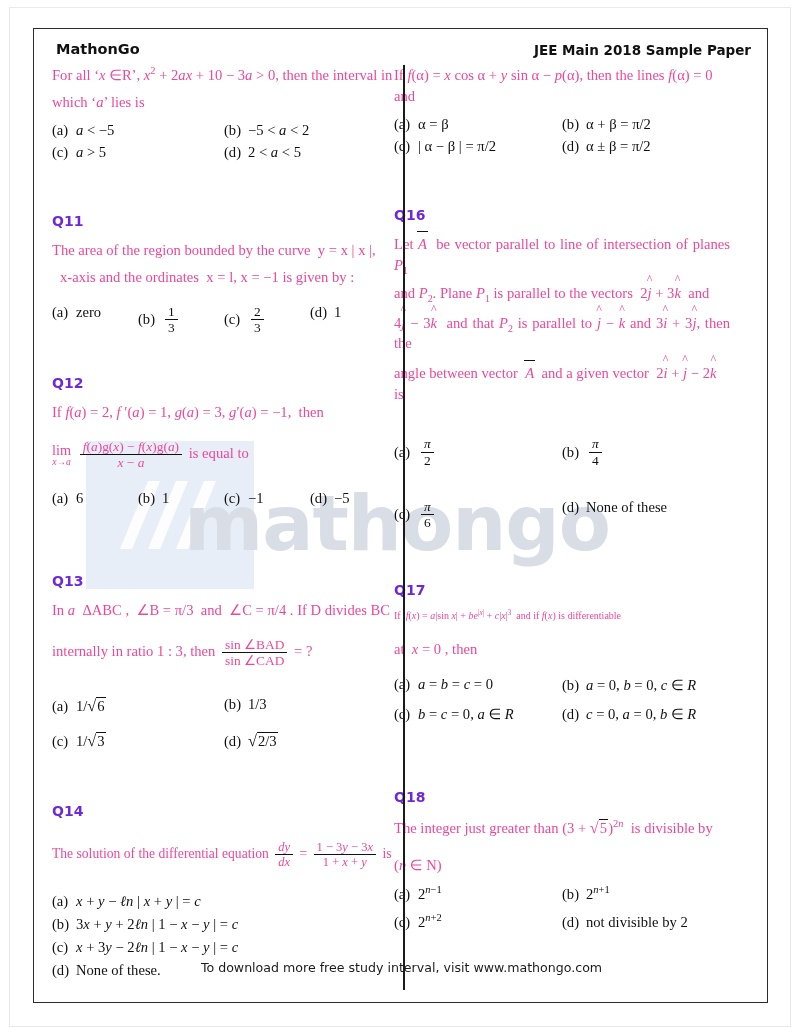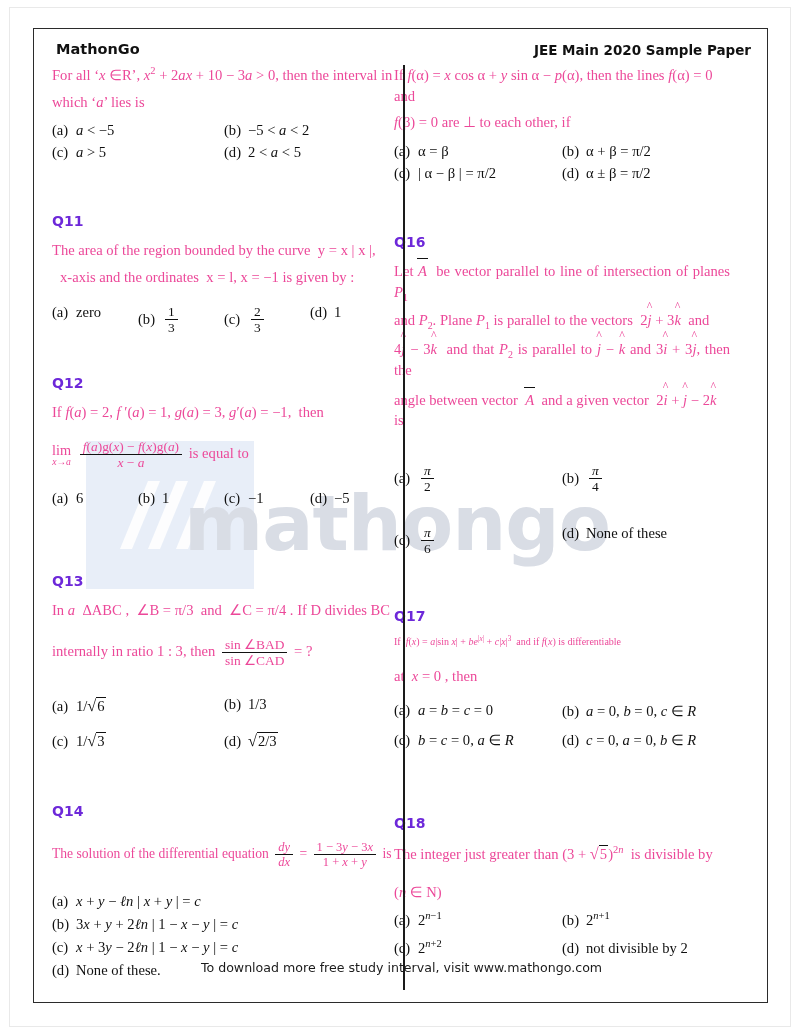--- a/index.html
+++ b/index.html
@@ -175,21 +175,21 @@
           <polygon points="34,108 62,40 74,40 46,108"></polygon>
           <polygon points="62,108 90,40 102,40 74,108"></polygon>
           <polygon points="90,108 118,40 130,40 102,108"></polygon>
         </g>
       </svg>
       <div class="wm-word">mathongo</div>
     </div>
 
     <div class="header">
       <div class="brand">MathonGo</div>
-      <div class="paper-title">JEE Main 2020 Sample Paper</div>
+      <div class="paper-title">JEE Main 2018 Sample Paper</div>
     </div>
 
     <div class="col-rule"></div>
 
     <div class="col col-left">
 
       <div class="blk">
         <div class="qbody tight">
           For all ‘<span class="mi">x</span> ∈R’, <span class="mi">x</span><sup>2</sup> + 2<span class="mi">ax</span> + 10 − 3<span class="mi">a</span> &gt; 0, then the interval in
         </div>
@@ -378,23 +378,20 @@
       <div class="sp-60"></div>
 
     </div>
 
     <div class="col col-right">
 
       <div class="blk">
         <div class="qbody tight">
           If <span class="mi">f</span>(α) = <span class="mi">x</span> cos α + <span class="mi">y</span> sin α − <span class="mi">p</span>(α), then the lines <span class="mi">f</span>(α) = 0 and
         </div>
-        <div class="qbody tight" style="margin-top:-4px;">
-          <span class="mi">f</span>(β) = 0 are ⊥ to each other, if
-        </div>
         <div class="opts">
           <div class="opt-row c2">
             <span class="opt">
                 <span class="tag">(a)</span>
                 <span class="txt">α = β</span>
               </span>
             <span class="opt">
                 <span class="tag">(b)</span>
                 <span class="txt">α + β = π/2</span>
               </span>

